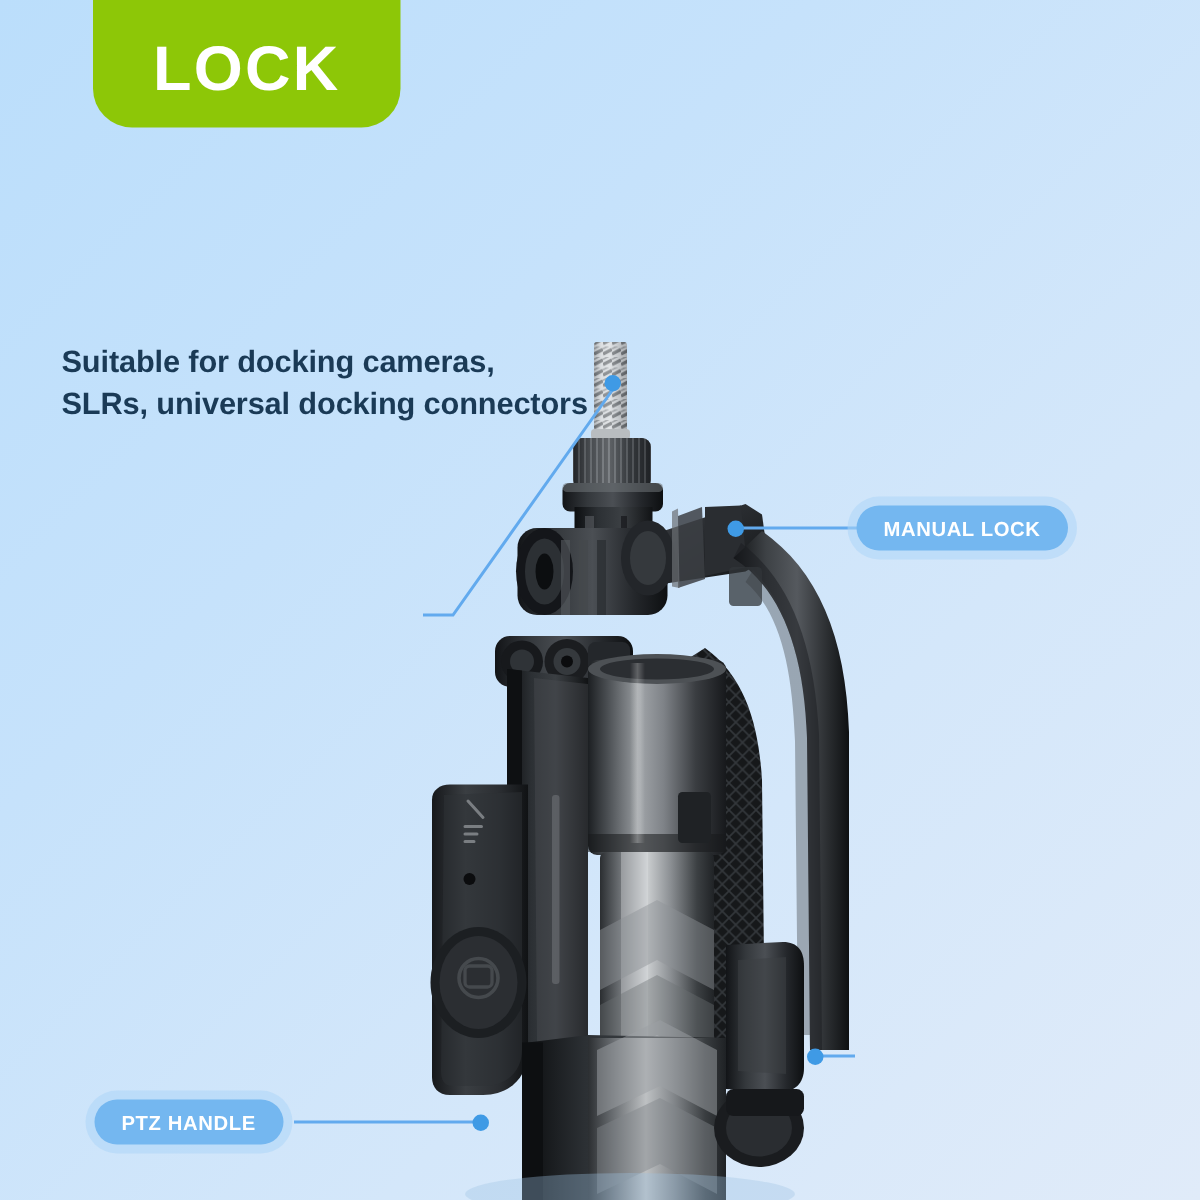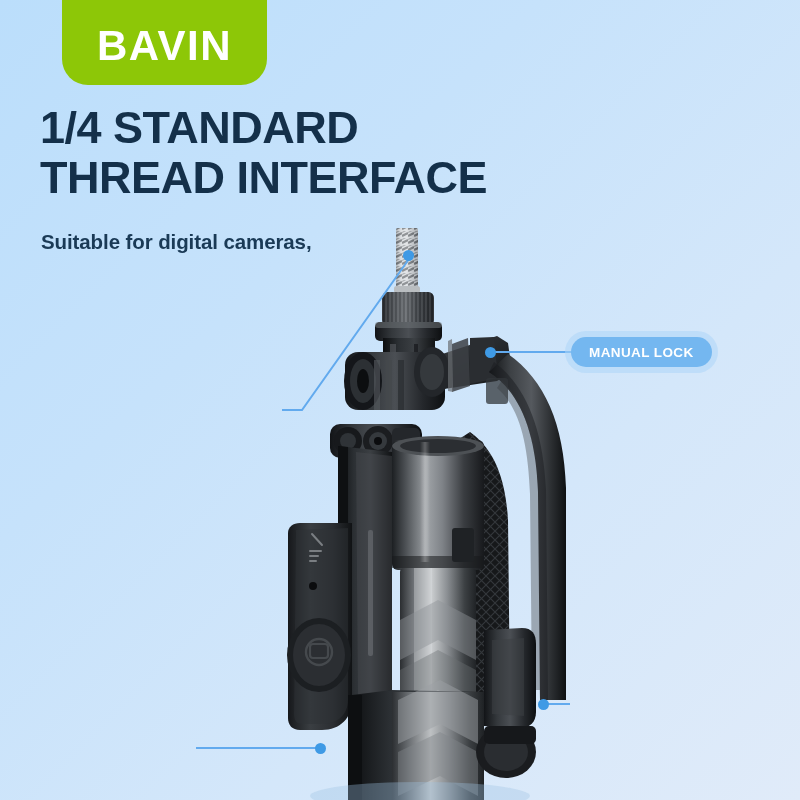--- a/index.html
+++ b/index.html
@@ -291,30 +291,27 @@
       <path d="M492 640 L524 638 L524 716 L492 714 Z" fill="#3c4044" opacity="0.55"></path>
       <ellipse cx="506" cy="752" rx="30" ry="26" fill="#1a1c1f"></ellipse>
       <ellipse cx="506" cy="752" rx="22" ry="19" fill="#2a2d31"></ellipse>
       <rect x="484" y="726" width="52" height="18" rx="5" fill="#16181b"></rect>
     </g>
 
     <ellipse cx="420" cy="796" rx="110" ry="14" fill="#9fc2e2" opacity="0.35"></ellipse>
   </svg>
 
   <div class="logo-badge">
-    <span class="logo-text">BAVIN</span>
+    <span class="logo-text">LOCK</span>
   </div>
 
-  <h1 class="headline">
-    <span class="l1">1/4 STANDARD</span>
-    <span class="l2">THREAD INTERFACE</span>
-  </h1>
 
   <div class="subhead">
-    <div>Suitable for digital cameras,</div>
+    <div>Suitable for docking cameras,</div>
+    <div>SLRs, universal docking connectors</div>
   </div>
 
   <svg class="product" viewBox="0 0 800 800" xmlns="http://www.w3.org/2000/svg">
 
     <path d="M282 410 L302 410 L409 259" stroke="#62aaee" stroke-width="2" fill="none"></path>
 
     <path d="M490 352 L572 352" stroke="#62aaee" stroke-width="2" fill="none"></path>
 
     <path d="M543 704 L570 704" stroke="#62aaee" stroke-width="2" fill="none"></path>
 
@@ -323,14 +320,15 @@
 
   <span class="dot" style="left:403px; top:250px;"></span>
   <span class="dot" style="left:485px; top:347px;"></span>
   <span class="dot" style="left:538px; top:699px;"></span>
   <span class="dot" style="left:315px; top:743px;"></span>
 
 
   <div class="pill c-lock">MANUAL LOCK</div>
 
 
+  <div class="pill c-ptz">PTZ HANDLE</div>
 
 </div>
 
 </body></html>

